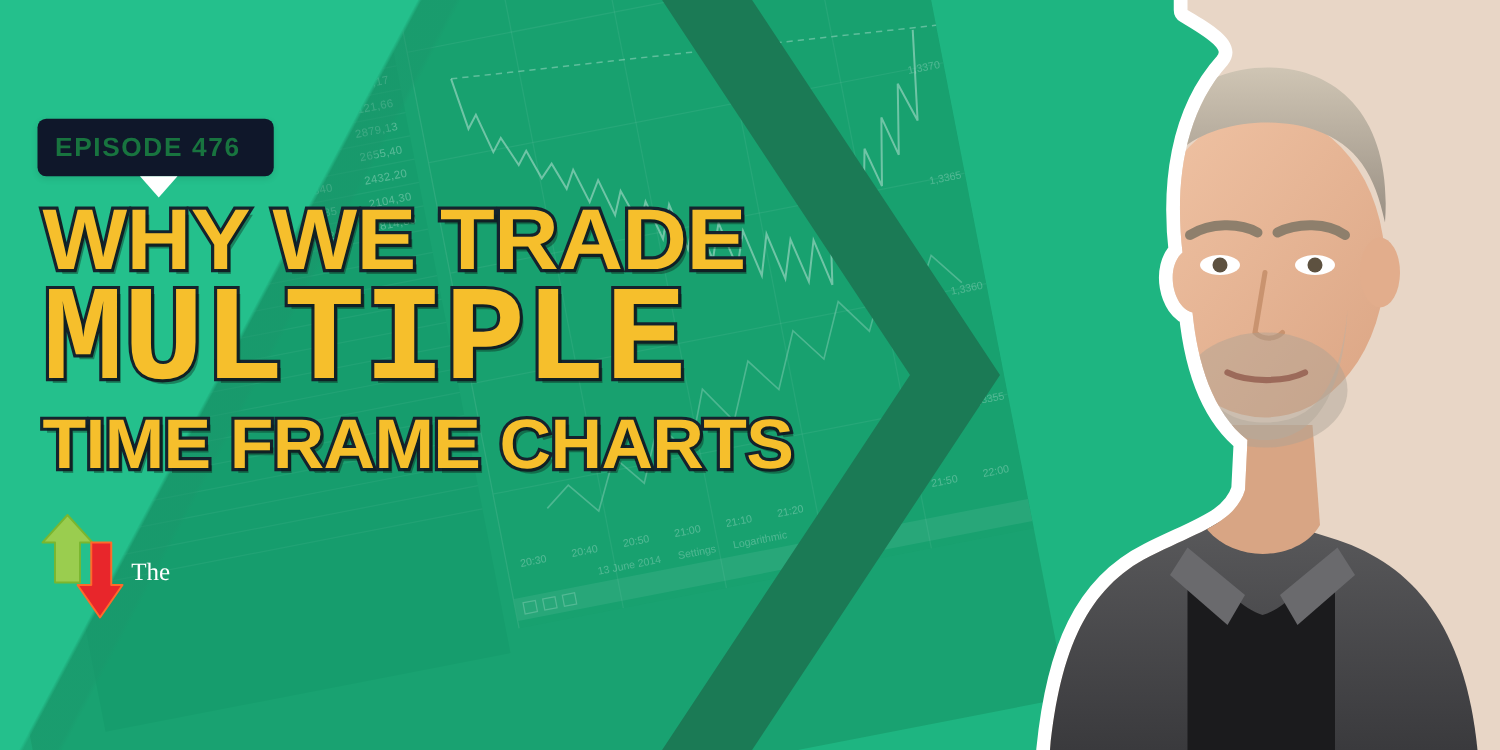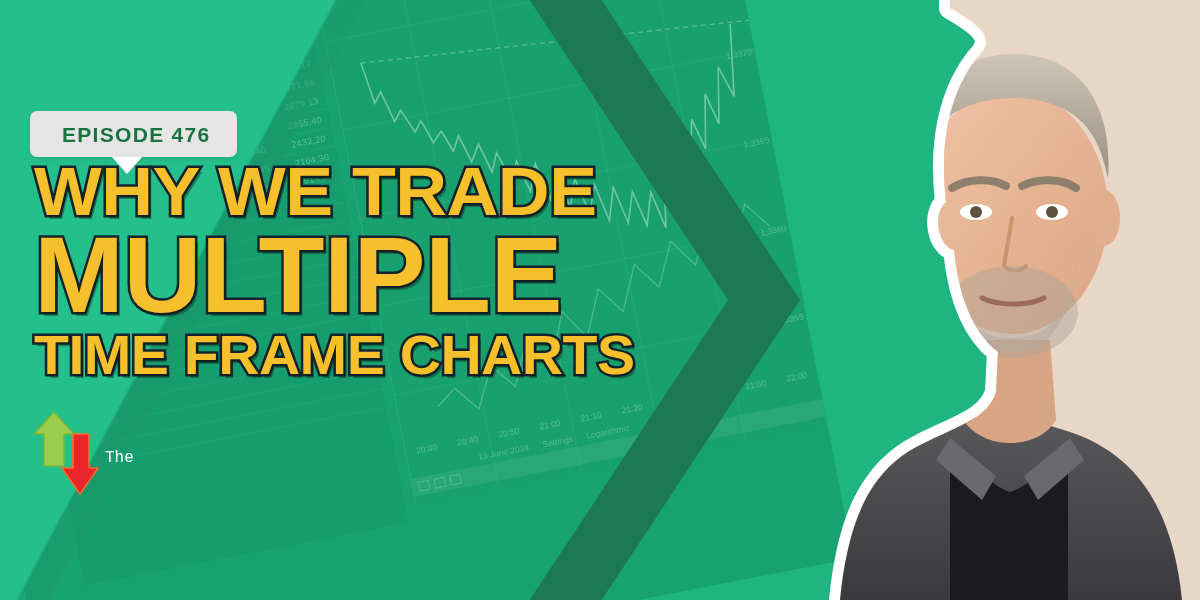--- a/index.html
+++ b/index.html
@@ -51,22 +51,22 @@
                background:linear-gradient(118deg, rgba(27,150,107,.45) 0 24%, rgba(0,0,0,0) 24.3%); }
   .bg-tint { position:absolute; inset:0; background:rgba(26,160,110,.28); }
 
   
   .chevron { position:absolute; left:470px; top:-60px; width:420px; height:720px; }
   .chevron svg { width:100%; height:100%; display:block; }
 
   
   .badge-wrap { position:absolute; left:30px; top:95px; }
   .badge {
-    background:#e5e5e5; border-radius:7px; padding:13px 26px 12px 32px;
-    display:inline-block; box-shadow:0 2px 5px rgba(0,0,0,.10);margin-top:16px;
+    background:#0f172a; border-radius:7px; padding:13px 26px 12px 14px;
+    display:inline-block; box-shadow:0 2px 5px rgba(0,0,0,.10);
   }
   .badge-text {
     font-size:21px; font-weight:bold; letter-spacing:1.3px; color:#18743f;
     line-height:1; white-space:nowrap;
   }
   .badge-tail {
     position:absolute; left:82px; top:100%; width:0; height:0;
     border-left:15px solid transparent; border-right:15px solid transparent;
     border-top:17px solid #ffffff;
   }
@@ -76,30 +76,30 @@
   .hl {
     font-weight:bold; color:#f6bf2c; line-height:.92;
     letter-spacing:-.5px; white-space:nowrap;
     -webkit-text-stroke:5px #14232e;
     paint-order:stroke fill;
     text-shadow:3px 4px 0 rgba(10,30,22,.38);
     font-family:"Liberation Sans Narrow","Liberation Sans",sans-serif;
     transform-origin:left center;
   }
   .hl-1 { font-size:69px; transform:scaleX(1.04); }
-  .hl-2 { font-size:108px; margin-top:2px; transform:scaleX(1.0); }
+  .hl-2 { font-size:108px; margin-top:2px; transform:scaleX(1.0);font-family:Liberation Mono, monospace; }
   .hl-3 { font-size:56px; margin-top:4px; transform:scaleX(1.02); }
 
   
   .logo { position:absolute; left:28px; top:404px; display:flex; align-items:center; }
   .logo-mark { position:relative; width:72px; height:96px; flex:none; }
   .logo-text { margin-left:2px; position:relative; top:4px; }
   .logo-the {
-    font-size:16px; color:#ffffff; line-height:1; margin-left:3px; margin-bottom:-4px;
-    font-family:Liberation Mono, monospace;
+    font-size:20px; color:#ffffff; line-height:1; margin-left:3px; margin-bottom:-4px;
+    font-family:Liberation Serif, serif;
   }
   .logo-name {
     font-size:43px; color:#ffffff; line-height:1; letter-spacing:-1px;
     font-family:"DejaVu Sans","Liberation Sans",sans-serif; white-space:nowrap;
   }
 
   
   .presenter { position:absolute; right:0; top:0; width:400px; height:600px; overflow:hidden; }
   .presenter svg { position:absolute; left:0; top:0; }
 </style>

